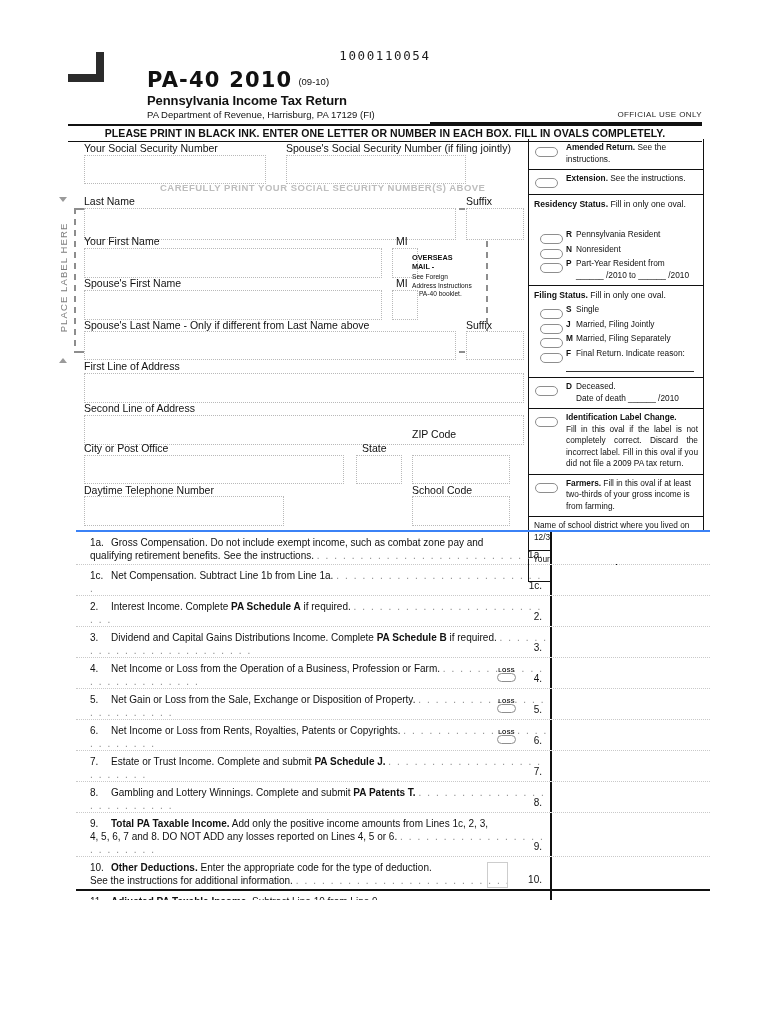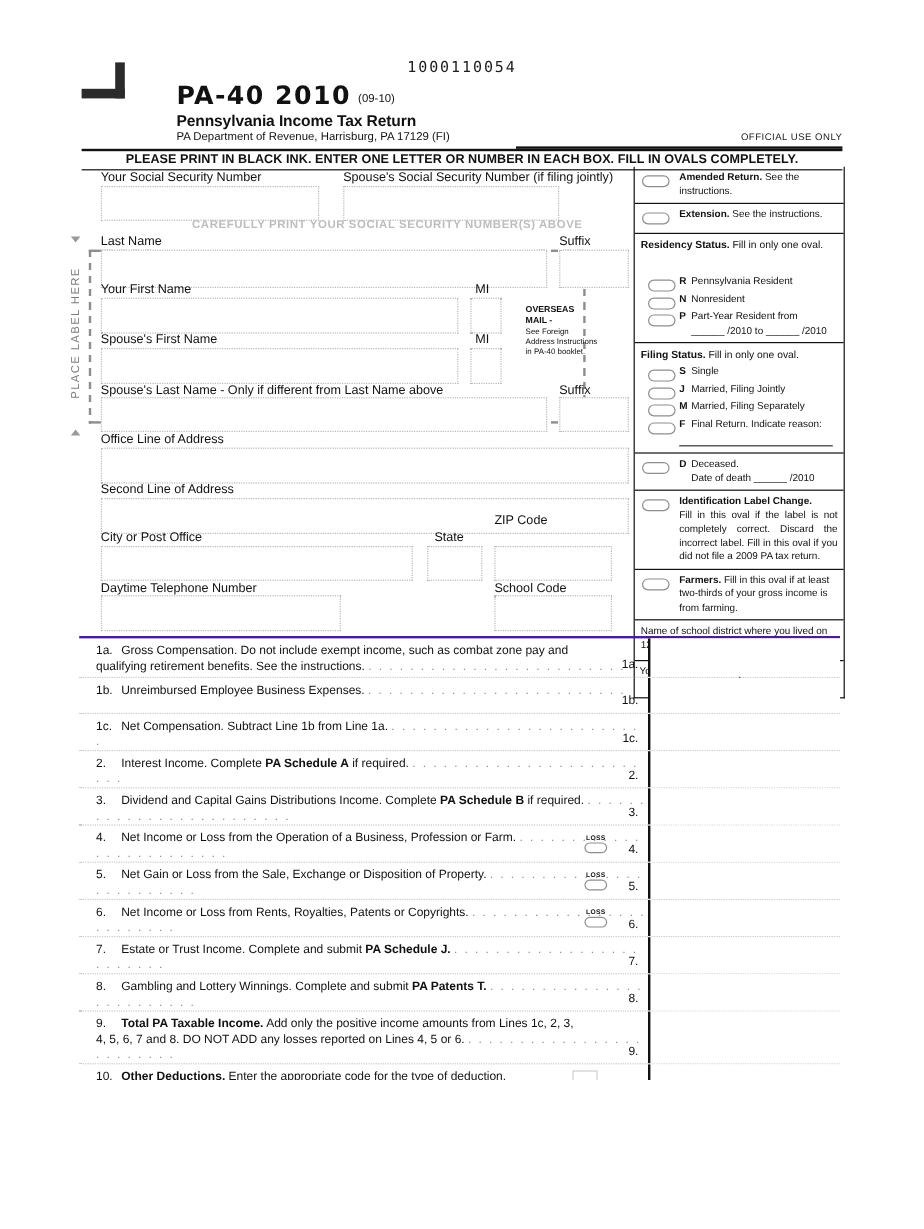--- a/index.html
+++ b/index.html
@@ -51,21 +51,21 @@
   .rtxt b{font-weight:bold;}
   .rhead{font-size:8.6px;line-height:12px;}
   .rhead b{font-weight:bold;}
   .code{display:inline-block;width:10px;font-weight:bold;}
   .just{text-align:justify;}
   .occ{display:flex;}
   .occ>div{padding:3px 4px;font-size:8.3px;flex:1;min-height:24px;}
   .occ>div:first-child{border-right:1.5px solid #111;}
 
   
-  .itab{position:absolute;left:66px;top:530px;width:634px;border-top:2px solid #4c1d95;}
+  .itab{position:absolute;left:76px;top:530px;width:634px;border-top:2px solid #3b82f6;}
   .irow{display:flex;border-bottom:1px dotted #c9c9c9;min-height:29px;}
   .irow.thick{border-bottom:2px solid #111;}
   .itext{width:460px;position:relative;padding:4px 0 0 14px;font-size:10px;line-height:13px;}
   .itext b{font-weight:bold;}
   .leader{letter-spacing:1.6px;color:#8a8a8a;}
   .ino{position:absolute;right:8px;bottom:3px;font-size:10px;}
   .lossbox{position:absolute;right:34px;bottom:2px;text-align:center;}
   .lossbox .lt{font-size:5.6px;font-weight:bold;letter-spacing:.3px;display:block;line-height:6px;}
   .lossbox .oval{width:17px;height:7px;}
   .dedcode{position:absolute;right:42px;bottom:1px;width:19px;height:24px;border:1px solid #cdcdcd;}
@@ -132,36 +132,36 @@
 
   <div class="lbl" style="left:84px;top:195px;">Last Name</div>
   <div class="fbox" style="left:84px;top:208px;width:370px;height:30px;"></div>
   <div class="lbl" style="left:466px;top:195px;">Suffix</div>
   <div class="fbox" style="left:466px;top:208px;width:56px;height:30px;"></div>
 
   <div class="lbl" style="left:84px;top:235px;">Your First Name</div>
   <div class="fbox" style="left:84px;top:248px;width:296px;height:28px;"></div>
   <div class="lbl" style="left:396px;top:235px;">MI</div>
   <div class="fbox" style="left:392px;top:248px;width:24px;height:28px;"></div>
-  <div style="position:absolute;left:438px;top:253px;width:60px;">
+  <div style="position:absolute;left:412px;top:253px;width:60px;">
     <div style="font-size:7.3px;font-weight:bold;line-height:9px;">OVERSEAS MAIL -</div>
     <div style="font-size:6.6px;line-height:8.6px;margin-top:2px;">See Foreign Address Instructions in PA-40 booklet.</div>
   </div>
 
   <div class="lbl" style="left:84px;top:277px;">Spouse's First Name</div>
   <div class="fbox" style="left:84px;top:290px;width:296px;height:28px;"></div>
   <div class="lbl" style="left:396px;top:277px;">MI</div>
   <div class="fbox" style="left:392px;top:290px;width:24px;height:28px;"></div>
 
   <div class="lbl" style="left:84px;top:319px;">Spouse's Last Name - Only if different from Last Name above</div>
   <div class="fbox" style="left:84px;top:331px;width:370px;height:27px;"></div>
   <div class="lbl" style="left:466px;top:319px;">Suffix</div>
   <div class="fbox" style="left:466px;top:331px;width:56px;height:27px;"></div>
 
-  <div class="lbl" style="left:84px;top:360px;">Office Line of Address</div>
+  <div class="lbl" style="left:84px;top:360px;">First Line of Address</div>
   <div class="fbox" style="left:84px;top:373px;width:438px;height:28px;"></div>
   <div class="lbl" style="left:84px;top:402px;">Second Line of Address</div>
   <div class="fbox" style="left:84px;top:415px;width:438px;height:28px;"></div>
 
   <div class="lbl" style="left:84px;top:442px;">City or Post Office</div>
   <div class="fbox" style="left:84px;top:455px;width:258px;height:27px;"></div>
   <div class="lbl" style="left:362px;top:442px;">State</div>
   <div class="fbox" style="left:356px;top:455px;width:44px;height:27px;"></div>
   <div class="lbl" style="left:412px;top:428px;">ZIP Code</div>
   <div class="fbox" style="left:412px;top:455px;width:96px;height:27px;"></div>
@@ -250,24 +250,20 @@
       </div>
     </div>
   </div>
 
   <div class="itab" id="income-table">
       <div class="irow" style="min-height: 32px;">
         <div class="itext"><span style="display:inline-block;width:21px;">1a.</span>Gross Compensation. Do not include exempt income, such as combat zone pay and<br>qualifying retirement benefits. See the instructions. <span class="leader">. . . . . . . . . . . . . . . . . . . . . . . . .</span><span class="ino">1a.</span></div>
         <div class="iamt"></div>
       </div>
       <div class="irow">
-        <div class="itext"><span style="display:inline-block;width:21px;">1b.</span>Unreimbursed Employee Business Expenses. <span class="leader">. . . . . . . . . . . . . . . . . . . . . . . . .</span><span class="ino">1b.</span></div>
-        <div class="iamt"></div>
-      </div>
-      <div class="irow">
         <div class="itext"><span style="display:inline-block;width:21px;">1c.</span>Net Compensation. Subtract Line 1b from Line 1a. <span class="leader">. . . . . . . . . . . . . . . . . . . . . . . . .</span><span class="ino">1c.</span></div>
         <div class="iamt"></div>
       </div>
       <div class="irow">
         <div class="itext"><span style="display:inline-block;width:21px;">2.</span>Interest Income. Complete <b>PA Schedule A</b> if required. <span class="leader">. . . . . . . . . . . . . . . . . . . . . . . . .</span><span class="ino">2.</span></div>
         <div class="iamt"></div>
       </div>
       <div class="irow">
         <div class="itext"><span style="display:inline-block;width:21px;">3.</span>Dividend and Capital Gains Distributions Income. Complete <b>PA Schedule B</b> if required. <span class="leader">. . . . . . . . . . . . . . . . . . . . . . . . .</span><span class="ino">3.</span></div>
         <div class="iamt"></div>

